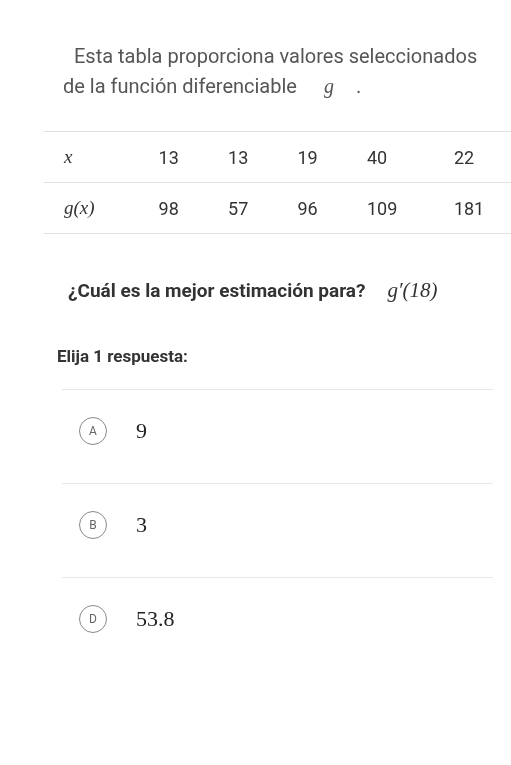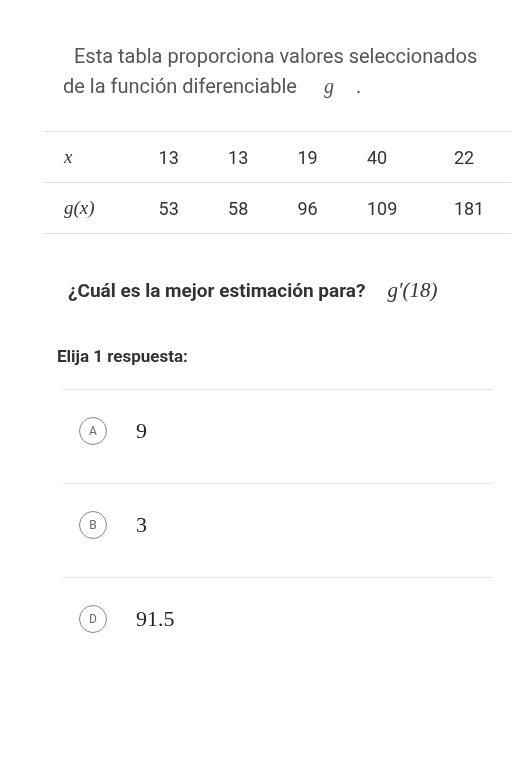--- a/index.html
+++ b/index.html
@@ -117,22 +117,22 @@
         <tr>
       <td>x</td>
       <td>13</td>
       <td>13</td>
       <td>19</td>
       <td>40</td>
       <td>22</td>
     </tr>
     <tr>
       <td>g(x)</td>
-      <td>53</td>
-      <td>58</td>
+      <td>98</td>
+      <td>57</td>
       <td>96</td>
       <td>109</td>
       <td>181</td>
     </tr>
   </tbody>
     </table>
 </div>
 
 <div class="question">
   <span>¿Cuál es la mejor estimación para?</span><span class="math-expr">g′(18)</span><br>
@@ -144,15 +144,15 @@
   <div class="choice">
     <div class="choice-letter">A</div>
     <div class="choice-text">9</div>
   </div>
   <div class="choice">
     <div class="choice-letter">B</div>
     <div class="choice-text">3</div>
   </div>
   <div class="choice">
     <div class="choice-letter">D</div>
-    <div class="choice-text">91.5</div>
+    <div class="choice-text">53.8</div>
   </div>
 </div>
 
 </body></html>

